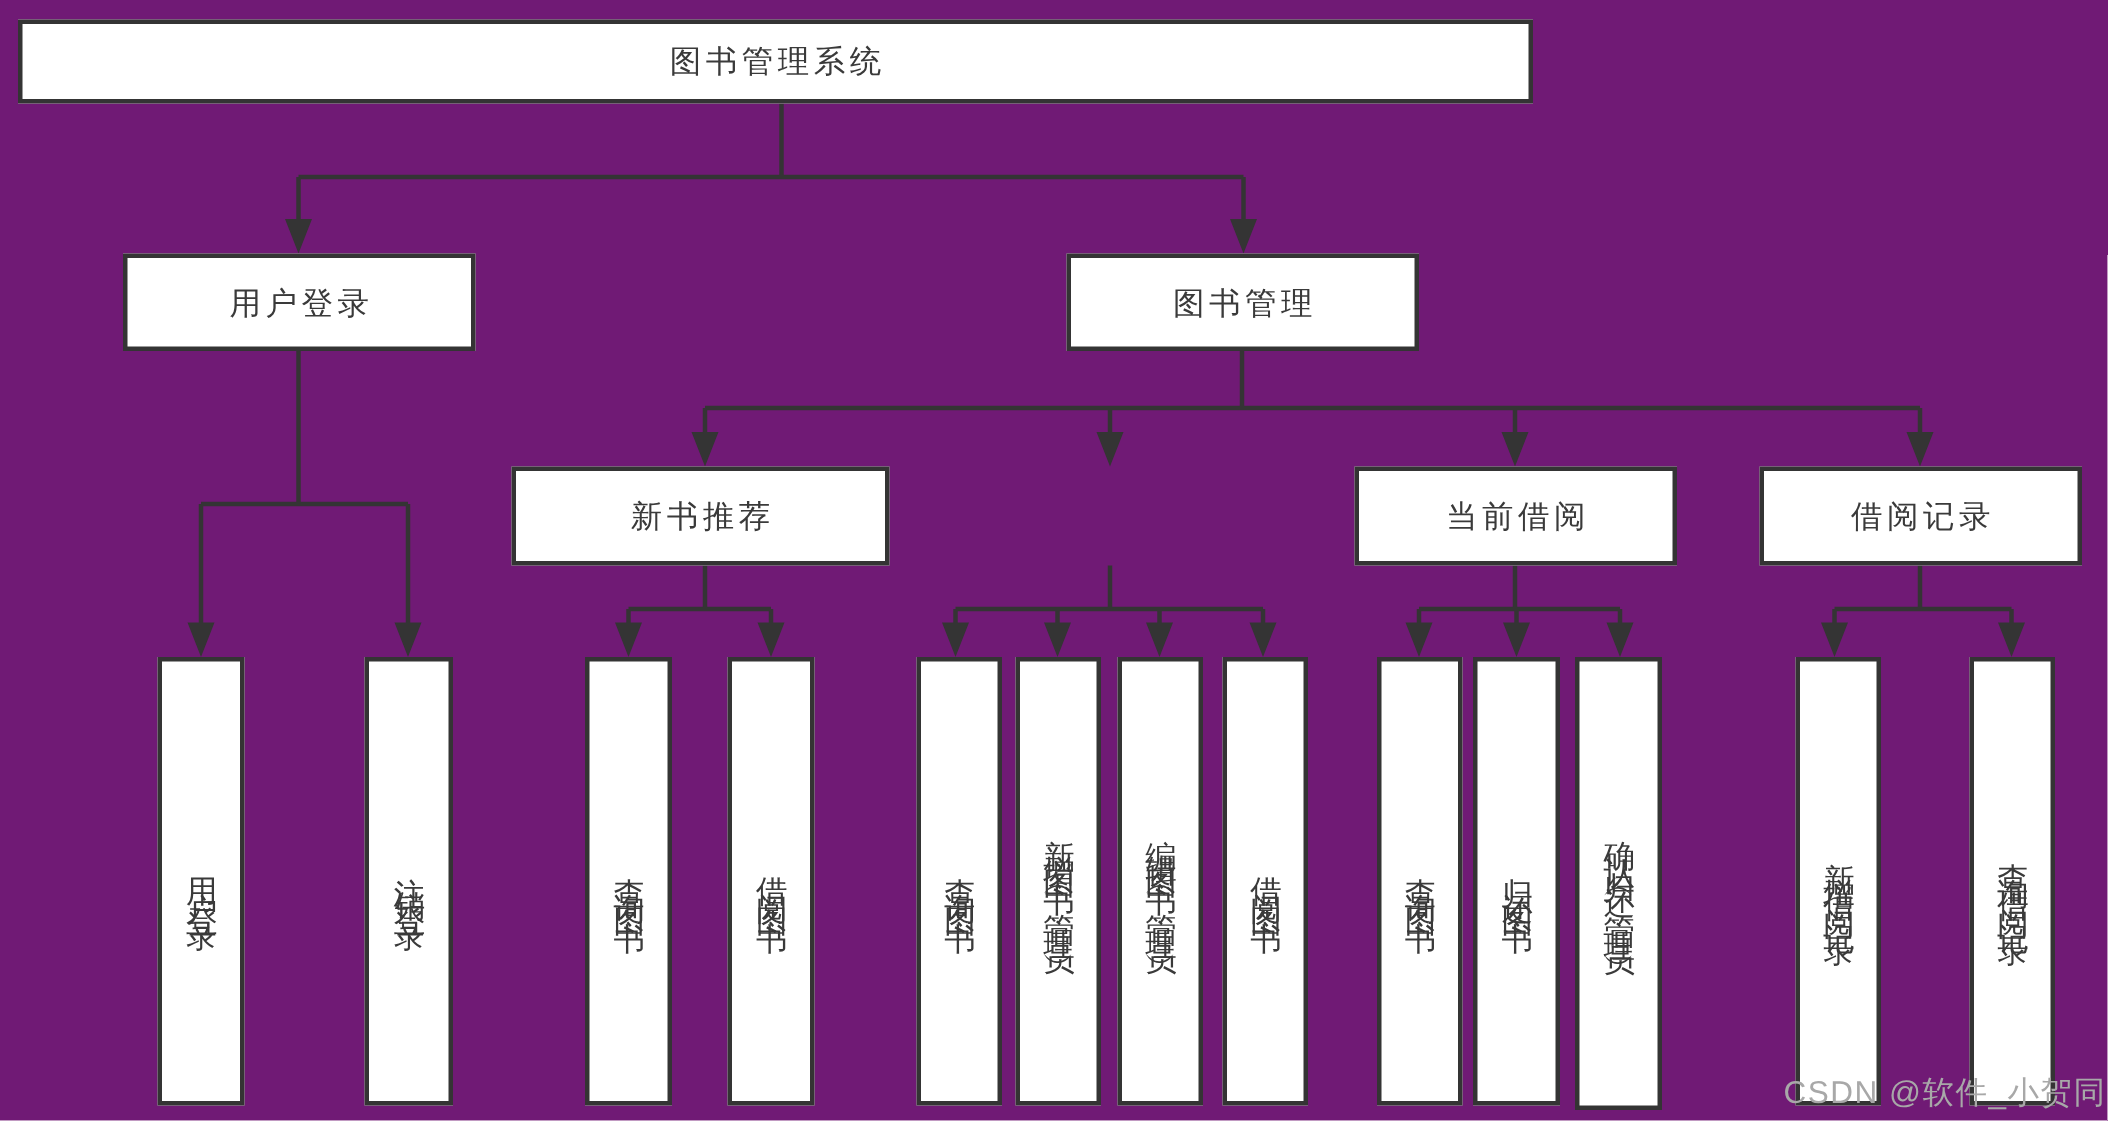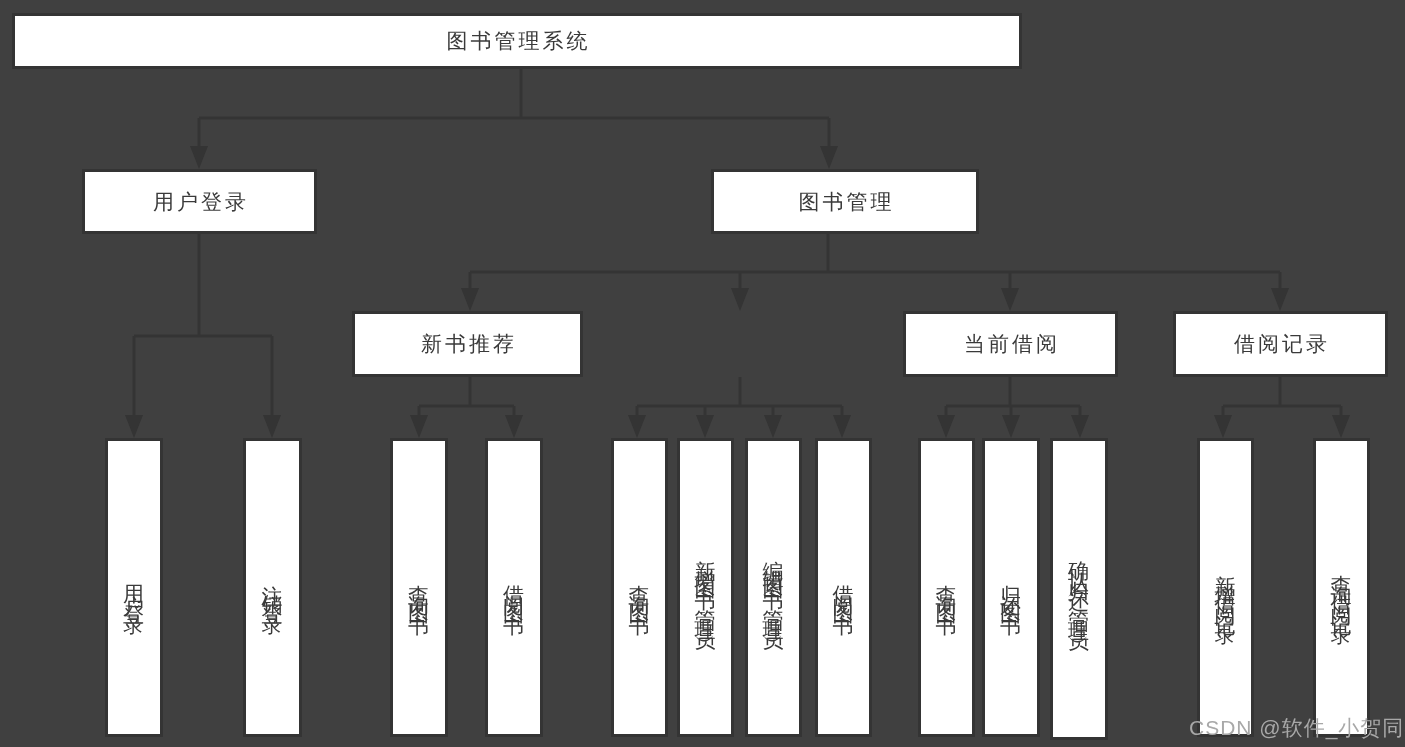--- a/index.html
+++ b/index.html
@@ -1,19 +1,19 @@
 <!DOCTYPE html>
 <html><head>
 <meta charset="utf-8">
 <style>
   html,body{margin:0;padding:0;background:#ffffff;}
   .stage{
     position:relative;
     width:1405px;height:747px;
-    background:#404040;
+    background:#701a75;
     font-family:"Liberation Sans","DejaVu Sans",sans-serif;
     overflow:hidden;
   }
   .wires{position:absolute;left:0;top:0;z-index:1;}
   .node{
     position:absolute;
     box-sizing:border-box;
     border:3px solid #343434;
     background:#ffffff;
     display:flex;
@@ -64,23 +64,23 @@
              M461,288h18l-9,23zM731,288h18l-9,23zM1001,288h18l-9,23zM1271,288h18l-9,23z
              M410,415h18l-9,23zM505,415h18l-9,23z
              M628,415h18l-9,23zM696,415h18l-9,23zM764,415h18l-9,23zM833,415h18l-9,23z
              M937,415h18l-9,23zM1002,415h18l-9,23zM1071,415h18l-9,23z
              M1214,415h18l-9,23zM1332,415h18l-9,23z"></path>
   </svg>
 
   <div class="node h" style="left:12px;top:13px;width:1010px;height:56px">图书管理系统</div>
 
   <div class="node h" style="left:82px;top:169px;width:235px;height:65px">用户登录</div>
-  <div class="node h" style="left:711px;top:169px;width:268px;height:65px">图书管理</div>
+  <div class="node h" style="left:711px;top:169px;width:235px;height:65px">图书管理</div>
 
-  <div class="node h" style="left:352px;top:311px;width:231px;height:66px">新书推荐</div>
+  <div class="node h" style="left:341px;top:311px;width:252px;height:66px">新书推荐</div>
   <div class="node h" style="left:903px;top:311px;width:215px;height:66px">当前借阅</div>
   <div class="node h" style="left:1173px;top:311px;width:215px;height:66px">借阅记录</div>
 
   <div class="node v" style="left:105px;top:438px;width:58px;height:299px">用户登录</div>
   <div class="node v" style="left:243px;top:438px;width:59px;height:299px">注销登录</div>
 
   <div class="node v" style="left:390px;top:438px;width:58px;height:299px">查询图书</div>
   <div class="node v" style="left:485px;top:438px;width:58px;height:299px">借阅图书</div>
 
   <div class="node v" style="left:611px;top:438px;width:57px;height:299px">查询图书</div>

